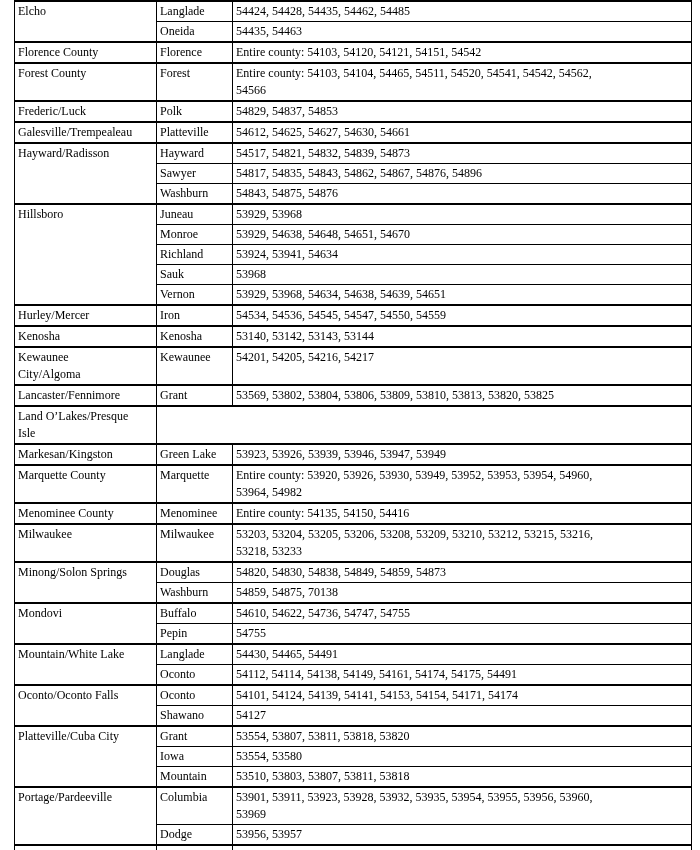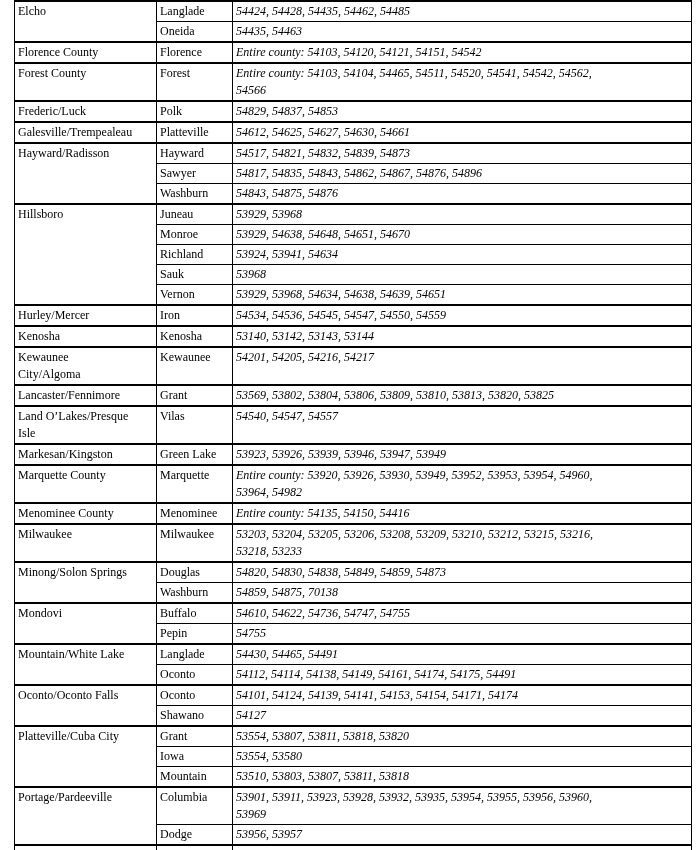--- a/index.html
+++ b/index.html
@@ -61,21 +61,20 @@
     border-top: 1px solid #000;
   }
   .county-cell {
     width: 76px;
     flex: 0 0 76px;
     border-right: 1px solid #000;
   }
   .zip-cell {
     flex: 1 1 auto;
     min-width: 0;
-    font-style: italic;
   }
   .partial {
     height: 5px;
     border-bottom: none;
   }
   .partial .cell { padding: 0 4px 0 3px; }
 </style>
 </head>
 <body>
 
@@ -228,27 +227,20 @@
     <div class="county-row">
         <div class="cell county-cell">Grant</div>
         <div class="cell zip-cell">53569, 53802, 53804, 53806, 53809, 53810, 53813, 53820, 53825</div>
       </div>
         </div>
   </div>
 
   <div class="group">
     <div class="cell loc-cell">Land O’Lakes/Presque
 Isle</div>
-    <div class="subrows">
-
-    <div class="county-row">
-        <div class="cell county-cell">Vilas</div>
-        <div class="cell zip-cell">54540, 54547, 54557</div>
-      </div>
-        </div>
   </div>
 
   <div class="group">
     <div class="cell loc-cell">Markesan/Kingston</div>
     <div class="subrows">
 
     <div class="county-row">
         <div class="cell county-cell">Green Lake</div>
         <div class="cell zip-cell">53923, 53926, 53939, 53946, 53947, 53949</div>
       </div>

